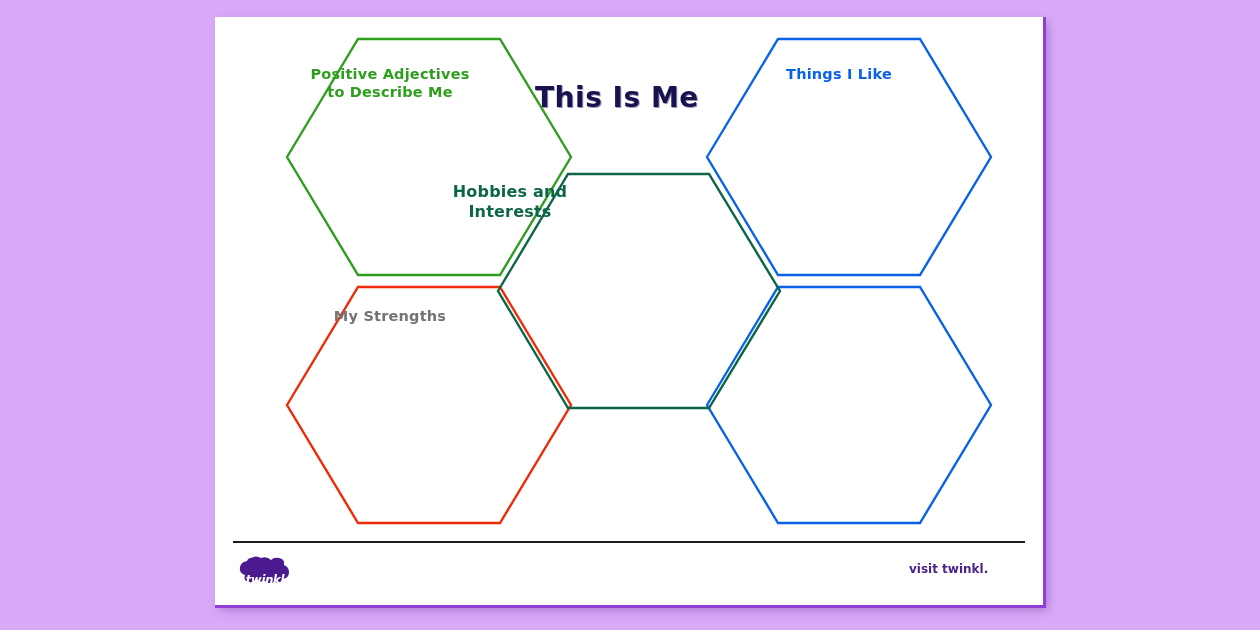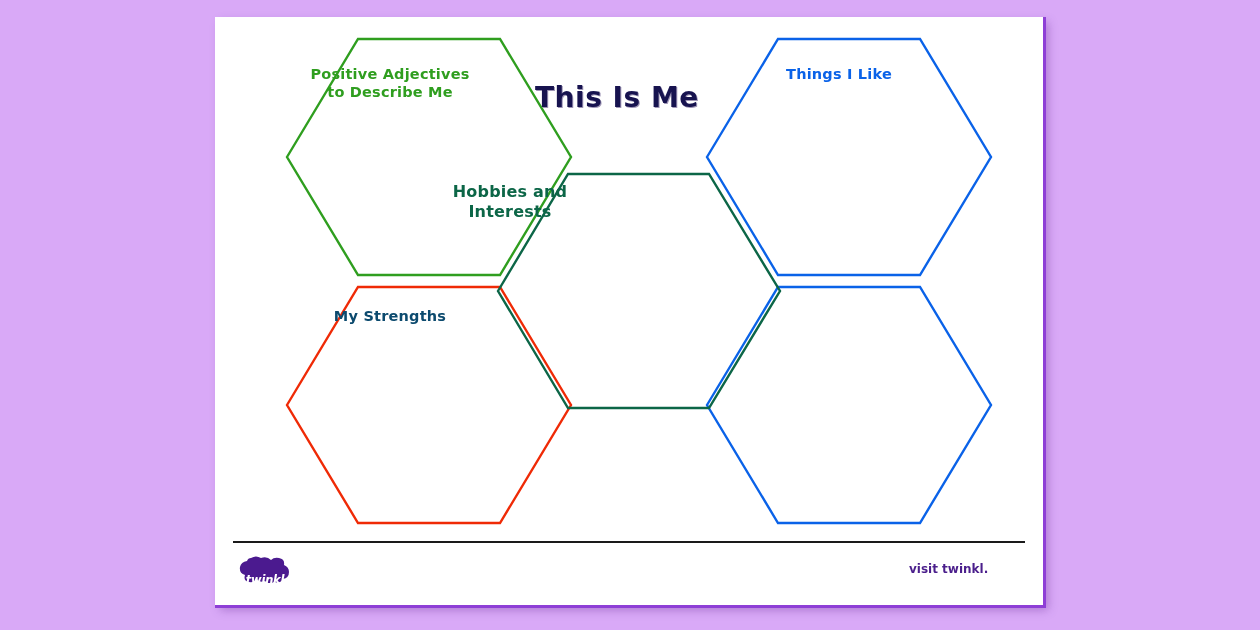--- a/index.html
+++ b/index.html
@@ -67,21 +67,21 @@
     color: #0c6647;
   }
   #label-blue {
     left: 524px; top: 48px; width: 200px;
     font-size: 14.5px;
     color: #0a62e8;
   }
   #label-red {
     left: 70px; top: 290px; width: 210px;
     font-size: 14.5px;
-    color: #0c4a6e;
+    color: #737373;
   }
 
   
   #title {
     position: absolute;
     left: 320px;
     top: 64px;
     width: 260px;
     text-align: left;
     font-size: 28px;

